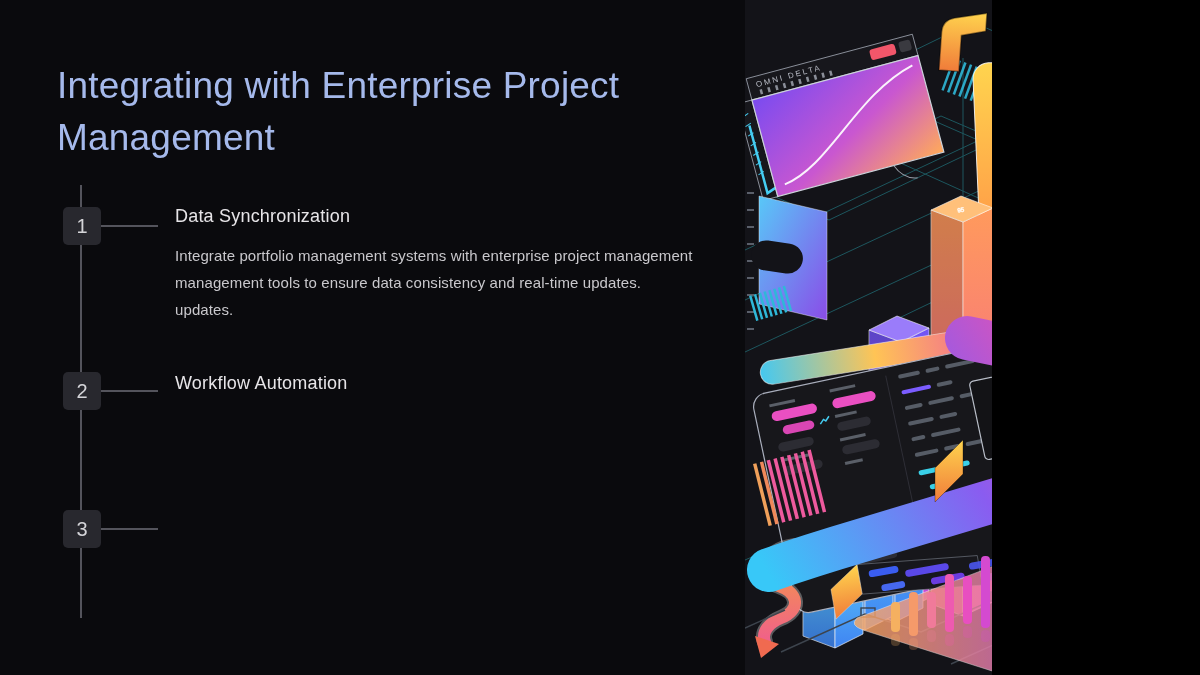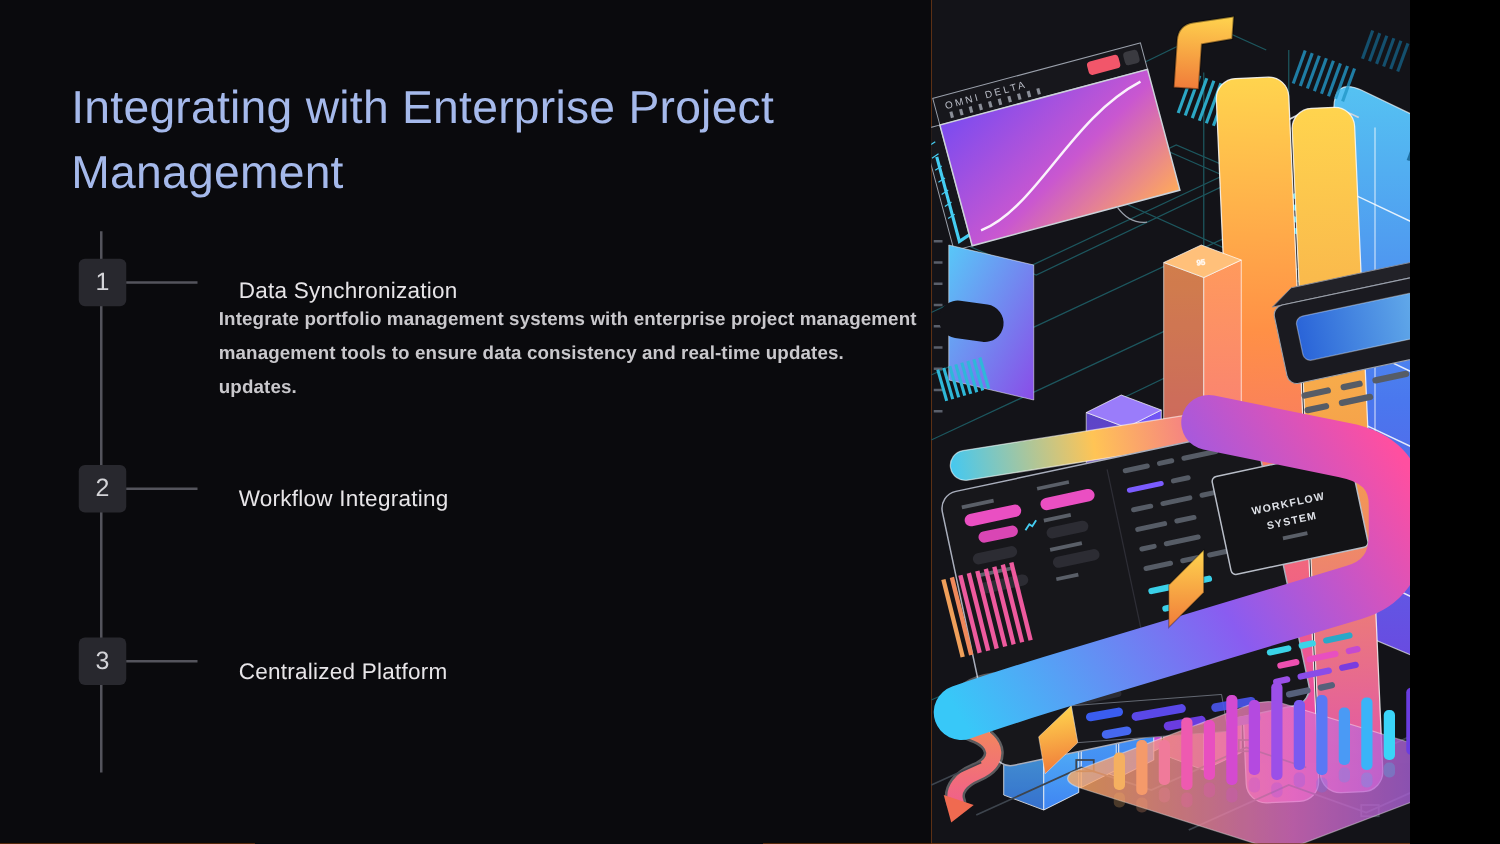--- a/index.html
+++ b/index.html
@@ -1,36 +1,36 @@
 <!DOCTYPE html>
 <html><head>
 <meta charset="utf-8">
 <style>
   html,body{margin:0;padding:0;background:#000;}
   .slide{
-    position:relative;width:1128px;height:675px;overflow:hidden;
-    background:#f97316;font-family:"Liberation Sans",sans-serif;
+    position:relative;width:992px;height:675px;overflow:hidden;
+    background:#3b82f6;font-family:"Liberation Sans",sans-serif;
   }
   .left-panel{position:absolute;left:0;top:0;width:745px;height:675px;background:#0a0a0d;}
   .title{
     position:absolute;left:57px;top:60px;margin:0;
     font-size:37px;line-height:52px;font-weight:400;letter-spacing:.2px;
     color:#a5b9eb;white-space:pre-line;
   }
   .vline{position:absolute;left:80px;top:185px;width:2px;height:433px;background:#54545c;}
   .badge{
     position:absolute;left:63px;width:38px;height:38px;background:#28282e;border-radius:5px;
     color:#d4d4d8;font-size:20px;display:flex;align-items:center;justify-content:center;
   }
   .hconn{position:absolute;left:101px;width:57px;height:2px;background:#54545c;}
   .heading{
-    position:absolute;left:175px;margin:16px;font-size:18px;font-weight:400;color:#e7e5e8;letter-spacing:.2px;
+    position:absolute;left:175px;margin:0;font-size:18px;font-weight:400;color:#e7e5e8;letter-spacing:.2px;
   }
   .body{
-    position:absolute;left:175px;margin:0;font-size:15px;line-height:27px;font-weight:700;
+    position:absolute;left:175px;margin:0;font-size:15px;line-height:27px;font-weight:400;
     color:#c9c8cc;white-space:pre-line;letter-spacing:.1px;
   }
   .illustration{position:absolute;left:745px;top:0;width:455px;height:675px;display:block;}
   .illustration text{font-family:"Liberation Sans",sans-serif;}
 </style>
 </head>
 <body>
 
 <div class="slide">
   <div class="left-panel">
@@ -41,25 +41,24 @@
 
     <div class="badge" style="top:207px">1</div>
     <div class="hconn" style="top:225px"></div>
     <h2 class="heading" style="top:206px">Data Synchronization</h2>
     <p class="body" style="top:242px">Integrate portfolio management systems with enterprise project management
 management tools to ensure data consistency and real-time updates.
 updates.</p>
 
     <div class="badge" style="top:372px">2</div>
     <div class="hconn" style="top:390px"></div>
-    <h2 class="heading" style="top:373px">Workflow Integrating</h2>
+    <h2 class="heading" style="top:373px">Workflow Automation</h2>
 
     <div class="badge" style="top:510px">3</div>
     <div class="hconn" style="top:528px"></div>
-    <h2 class="heading" style="top:511px">Centralized Platform</h2>
   </div>
 
   <svg class="illustration" viewBox="0 0 455 675">
     <defs>
       <linearGradient id="gScreen" x1="0" y1="0" x2="1" y2="1">
         <stop offset="0" stop-color="#7b4bf0"></stop>
           <stop offset=".55" stop-color="#c957d0"></stop>
           <stop offset="1" stop-color="#ffaa5a"></stop>
       </linearGradient>
       <linearGradient id="gBarYP" x1="0" y1="0" x2="0" y2="1">

